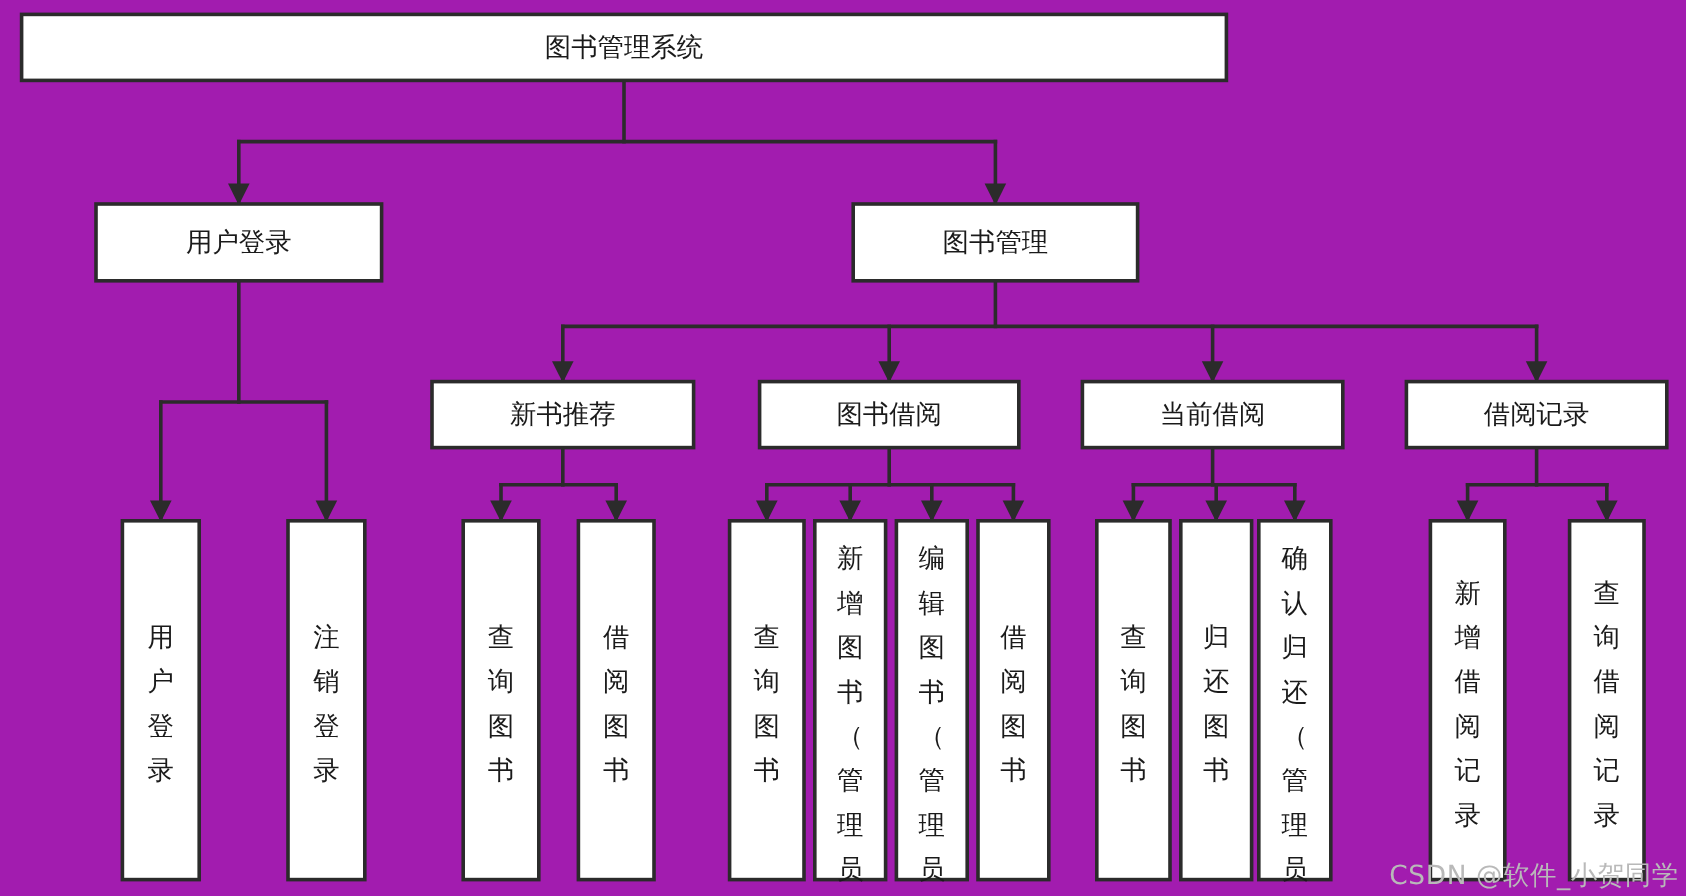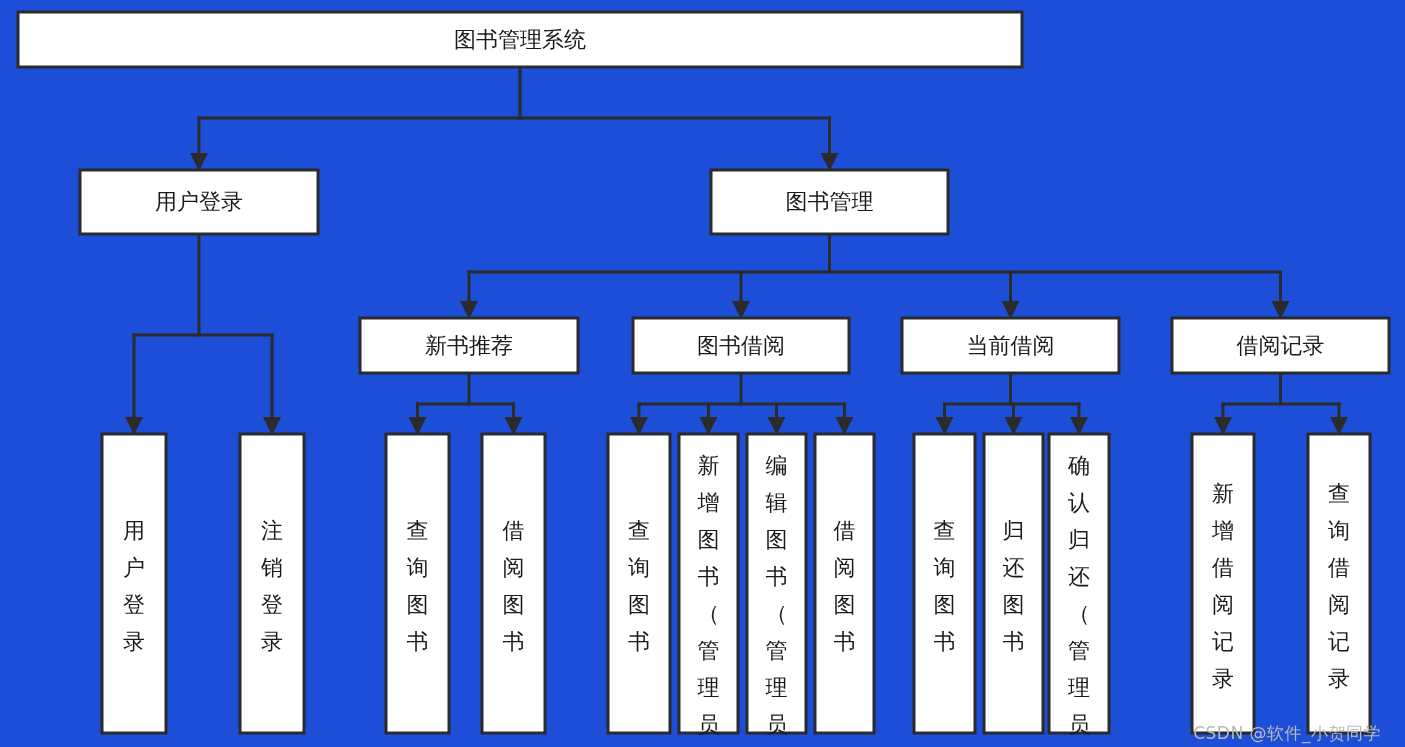--- a/index.html
+++ b/index.html
@@ -1,39 +1,39 @@
 <!DOCTYPE html>
 <html><head>
 <meta charset="utf-8">
 <style>
   html,body{margin:0;padding:0;background:#ffffff;}
   body{
     width:1405px;height:747px;
     font-family:"DejaVu Sans","Liberation Sans",sans-serif;
     overflow:hidden;
   }
-  #diagram-root{position:relative;width:1405px;height:747px;background:#1d4ed8;}
+  #diagram-root{position:relative;width:1405px;height:747px;background:#a21caf;}
   svg#flow{position:absolute;left:0;top:0;width:1405px;height:747px;display:block;}
   .node-rect{fill:#ffffff;stroke:#2b2b2b;stroke-width:3;}
   .conn{stroke:#2b2b2b;stroke-width:3;fill:none;stroke-linecap:square;}
   .arrow-head{fill:#2b2b2b;stroke:none;}
   .node-label-h{
     font-family:"DejaVu Sans","Liberation Sans",sans-serif;
     font-size:22px;fill:#1a1a1a;
     text-anchor:middle;dominant-baseline:middle;
   }
   .node-label-v{
     font-family:"DejaVu Sans","Liberation Sans",sans-serif;
     font-size:22px;fill:#1a1a1a;
     text-anchor:middle;
   }
   .watermark{
-    position:absolute;right:24px;bottom:2px;
+    position:absolute;right:6px;bottom:2px;
     font-family:"DejaVu Sans","Liberation Sans",sans-serif;
-    font-size:17px;color:#b9b9b9;white-space:nowrap;
+    font-size:22px;color:#b9b9b9;white-space:nowrap;
     letter-spacing:0.5px;pointer-events:none;
   }
 </style>
 <style>
   .vparen { font-size:22px; }
 </style></head>
 <body>
 
 <div id="diagram-root">
 

